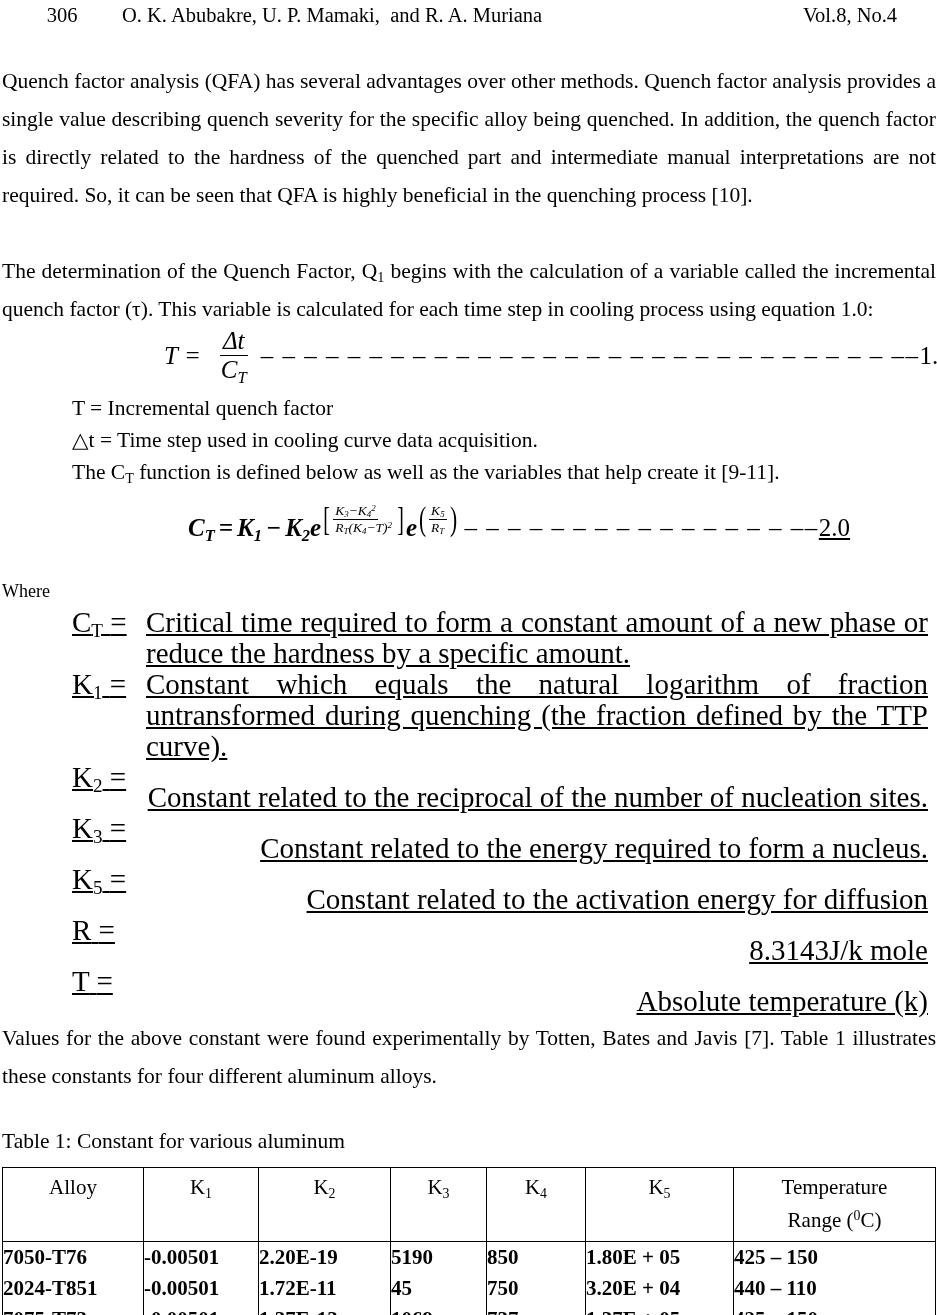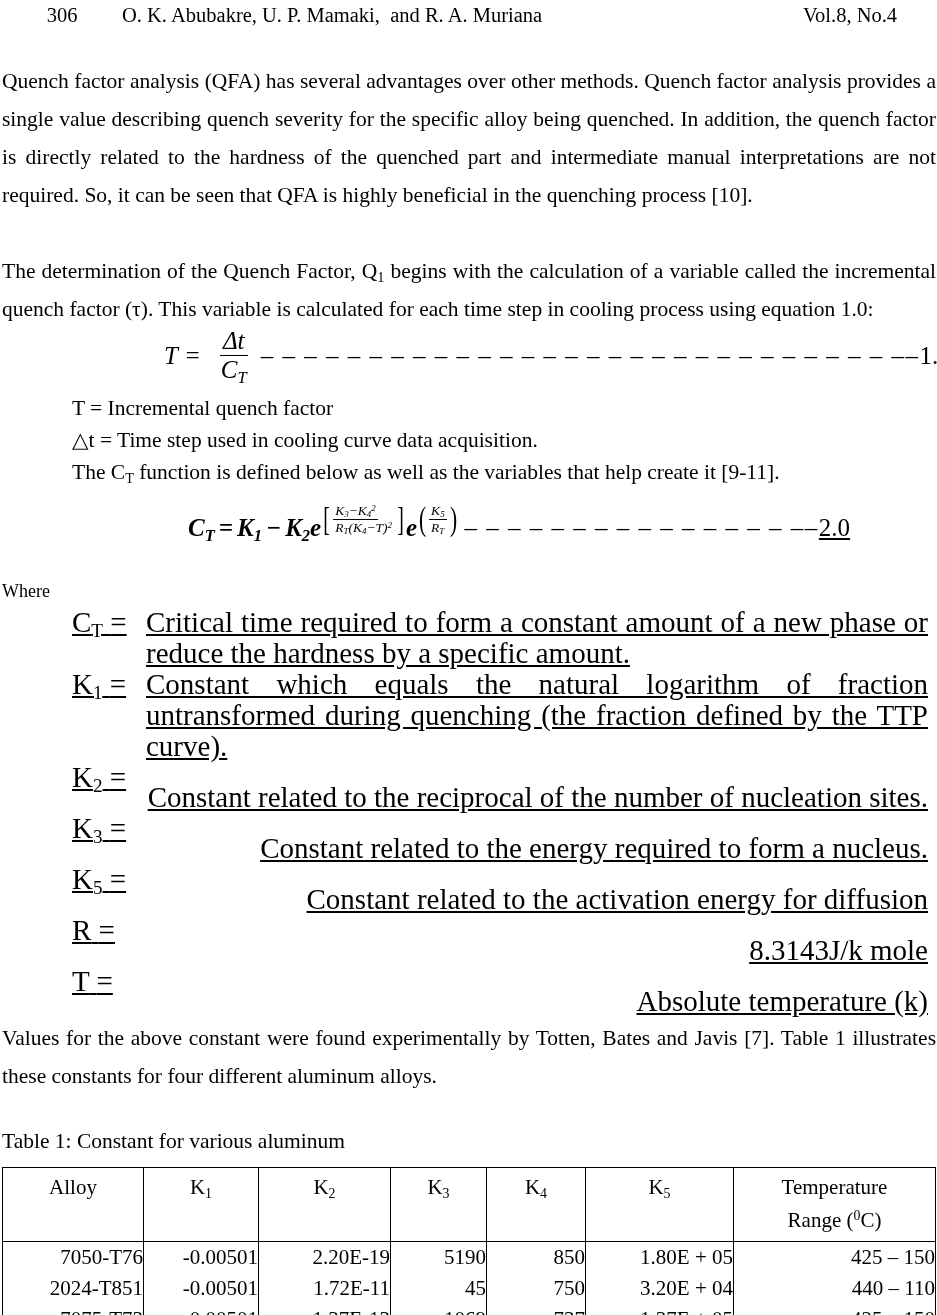--- a/index.html
+++ b/index.html
@@ -228,23 +228,24 @@
     vertical-align: top;
   }
   table.const th {
     text-align: center;
     font-weight: normal;
     height: 70px;
     line-height: 33px;
     padding-top: 3px;
   }
   table.const td {
-    padding-left: 8px;
+    padding-left: 0;
     line-height: 31px;
-    text-align: right;
+    text-align: left;
+    font-weight: bold;
   }
   table.const tbody tr td { border-top: none; border-bottom: none; }
   table.const tbody tr:first-child td { border-top: 1.4px solid #000; }
   table.const tbody tr:last-child td { border-bottom: 1.4px solid #000; }
   .cellstack { padding-bottom: 0; }
   .body-cell-pad { height: 14px; }
 </style>
 </head>
 <body>
 

